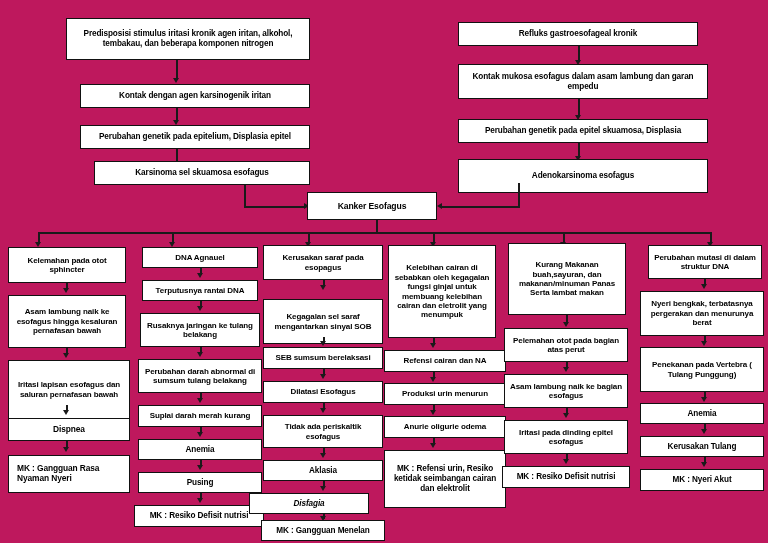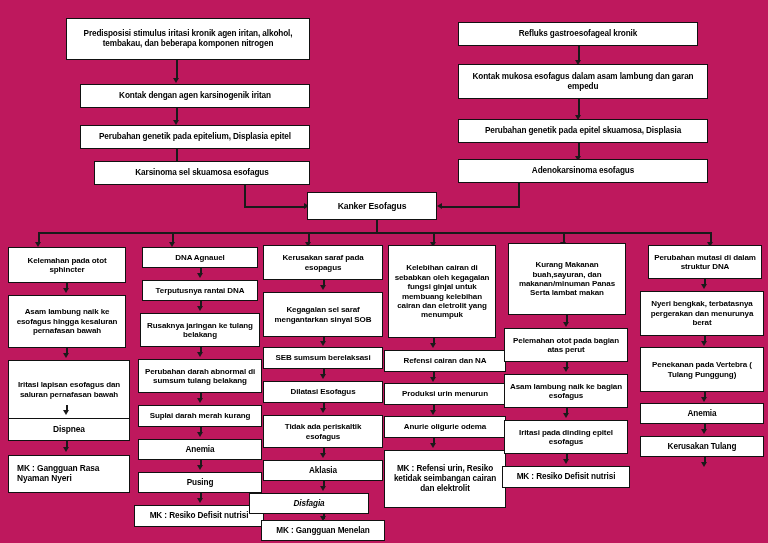--- a/index.html
+++ b/index.html
@@ -91,21 +91,21 @@
   <div class="arrow-down" style="left:575px; top:60px;"></div>
 
   <div class="node" style="left:458px; top:64px; width:250px; height:35px; font-size:8.2px;">Kontak mukosa esofagus dalam asam lambung dan garan empedu</div>
   <div class="conn v" style="left:578px; top:99px; height:18px;"></div>
   <div class="arrow-down" style="left:575px; top:115px;"></div>
 
   <div class="node" style="left:458px; top:119px; width:250px; height:24px; font-size:8.2px;">Perubahan genetik pada epitel skuamosa, Displasia</div>
   <div class="conn v" style="left:578px; top:143px; height:15px;"></div>
   <div class="arrow-down" style="left:575px; top:156px;"></div>
 
-  <div class="node" style="left:458px; top:159px; width:250px; height:24px; font-size:8.2px;">Adenokarsinoma esofagus</div>
+  <div class="node" style="left:458px; top:159px; width:250px; height:34px; font-size:8.2px;">Adenokarsinoma esofagus</div>
 
   <div class="conn v" style="left:518px; top:183px; height:24px;"></div>
   <div class="conn h" style="left:442px; top:206px; width:78px;"></div>
   <div class="arrow-left" style="left:437px; top:203px;"></div>
 
   <div class="node" style="left:307px; top:192px; width:130px; height:28px; font-size:8.6px;">Kanker Esofagus</div>
 
   <div class="conn v" style="left:376px; top:220px; height:13px;"></div>
   <div class="conn h" style="left:38px; top:232px; width:673px;"></div>
 
@@ -167,21 +167,21 @@
   <div class="node" style="left:138px; top:472px; width:124px; height:21px; font-size:8.2px;">Pusing</div>
   <div class="conn v" style="left:200px; top:493px; height:7px;"></div>
   <div class="arrow-down" style="left:197px; top:498px;"></div>
 
   <div class="node" style="left:134px; top:505px; width:130px; height:22px; font-size:8.2px;">MK :  Resiko Defisit nutrisi</div>
 
   <div class="node" style="left:263px; top:245px; width:120px; height:35px; font-size:8px;">Kerusakan saraf pada esopagus</div>
   <div class="conn v" style="left:323px; top:280px; height:7px;"></div>
   <div class="arrow-down" style="left:320px; top:285px;"></div>
 
-  <div class="node" style="left:263px; top:292px; width:120px; height:45px; font-size:8px;">Kegagalan sel saraf mengantarkan sinyal SOB</div>
+  <div class="node" style="left:263px; top:299px; width:120px; height:45px; font-size:8px;">Kegagalan sel saraf mengantarkan sinyal SOB</div>
   <div class="conn v" style="left:323px; top:337px; height:6px;"></div>
   <div class="arrow-down" style="left:320px; top:341px;"></div>
 
   <div class="node" style="left:263px; top:347px; width:120px; height:22px; font-size:8px;">SEB sumsum berelaksasi</div>
   <div class="conn v" style="left:323px; top:369px; height:7px;"></div>
   <div class="arrow-down" style="left:320px; top:374px;"></div>
 
   <div class="node" style="left:263px; top:381px; width:120px; height:22px; font-size:8px;">Dilatasi Esofagus</div>
   <div class="conn v" style="left:323px; top:403px; height:7px;"></div>
   <div class="arrow-down" style="left:320px; top:408px;"></div>
@@ -249,14 +249,15 @@
   <div class="arrow-down" style="left:701px; top:397px;"></div>
 
   <div class="node" style="left:640px; top:403px; width:124px; height:21px; font-size:8.2px;">Anemia</div>
   <div class="conn v" style="left:704px; top:424px; height:7px;"></div>
   <div class="arrow-down" style="left:701px; top:429px;"></div>
 
   <div class="node" style="left:640px; top:436px; width:124px; height:21px; font-size:8.2px;">Kerusakan Tulang</div>
   <div class="conn v" style="left:704px; top:457px; height:7px;"></div>
   <div class="arrow-down" style="left:701px; top:462px;"></div>
 
+  <div class="node" style="left:640px; top:469px; width:124px; height:22px; font-size:8.2px;">MK : Nyeri Akut</div>
 
 </div>
 
 </body></html>

